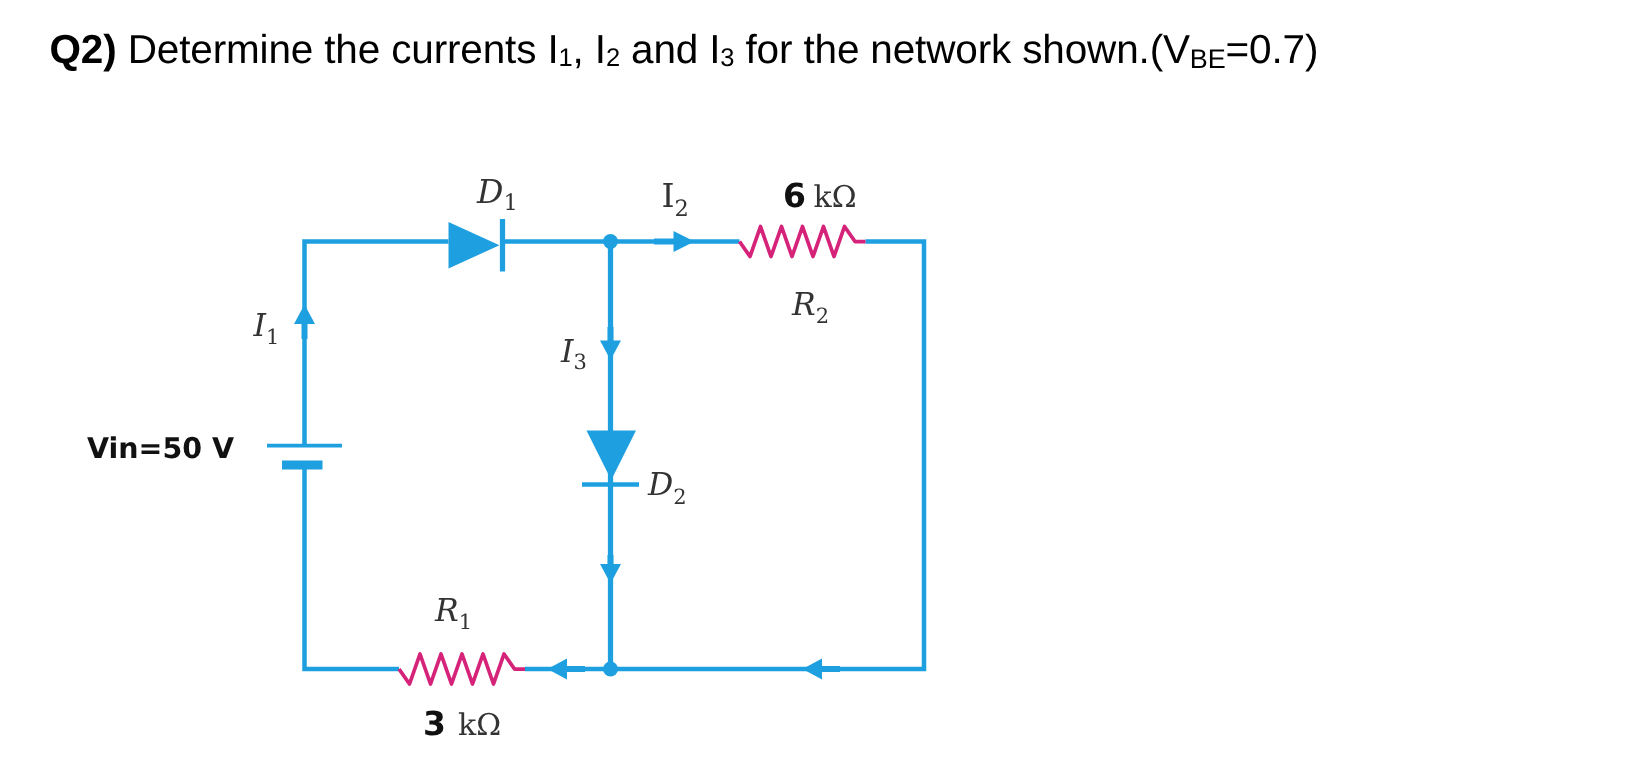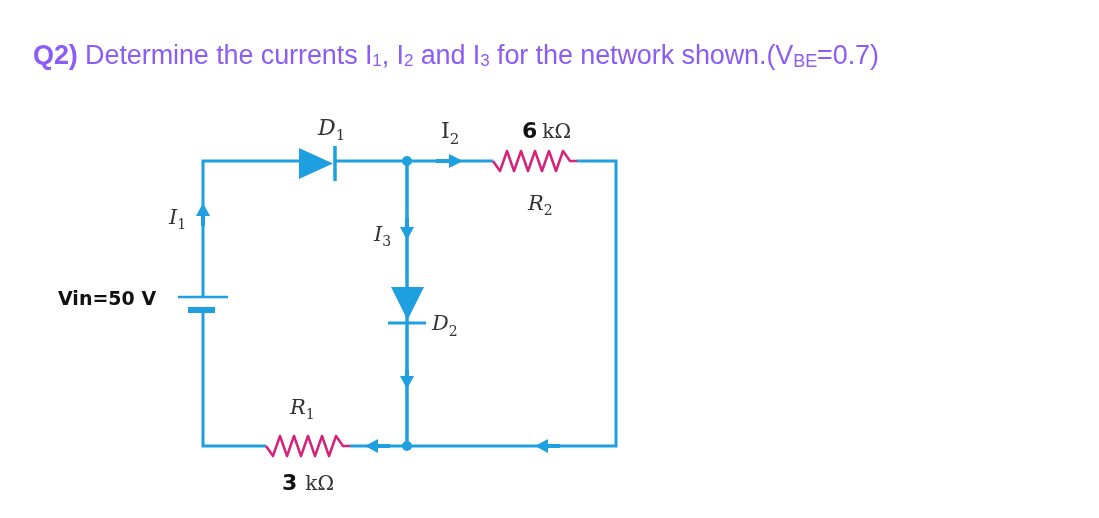--- a/index.html
+++ b/index.html
@@ -1,19 +1,19 @@
 <!DOCTYPE html>
 <html><head>
 <meta charset="utf-8">
 <style>
   html, body { margin:0; padding:0; background:#ffffff; }
   body { width:1099px; height:518px; position:relative; overflow:hidden; }
   .question {
-    position:absolute; left:33px; top:40px;
-    font-family:"Liberation Sans", sans-serif; font-size:27px; color:#8b5cf6;
+    position:absolute; left:33px; top:18px;
+    font-family:"Liberation Sans", sans-serif; font-size:27px; color:#000000;
     white-space:nowrap; letter-spacing:-0.1px;
   }
   .question .qnum { font-weight:bold; }
   .question sub { font-size:17px; vertical-align:-2px; }
   .question .vsub { font-size:18px; vertical-align:-3px; }
   svg { position:absolute; left:0; top:0; }
   .lbl-serif { font-family:"DejaVu Serif", "Liberation Serif", serif; font-style:italic; fill:#333; }
   .lbl-upright { font-family:"DejaVu Serif", "Liberation Serif", serif; fill:#333; }
   .lbl-bold { font-family:"DejaVu Sans", sans-serif; font-weight:bold; fill:#111; }
 </style>

